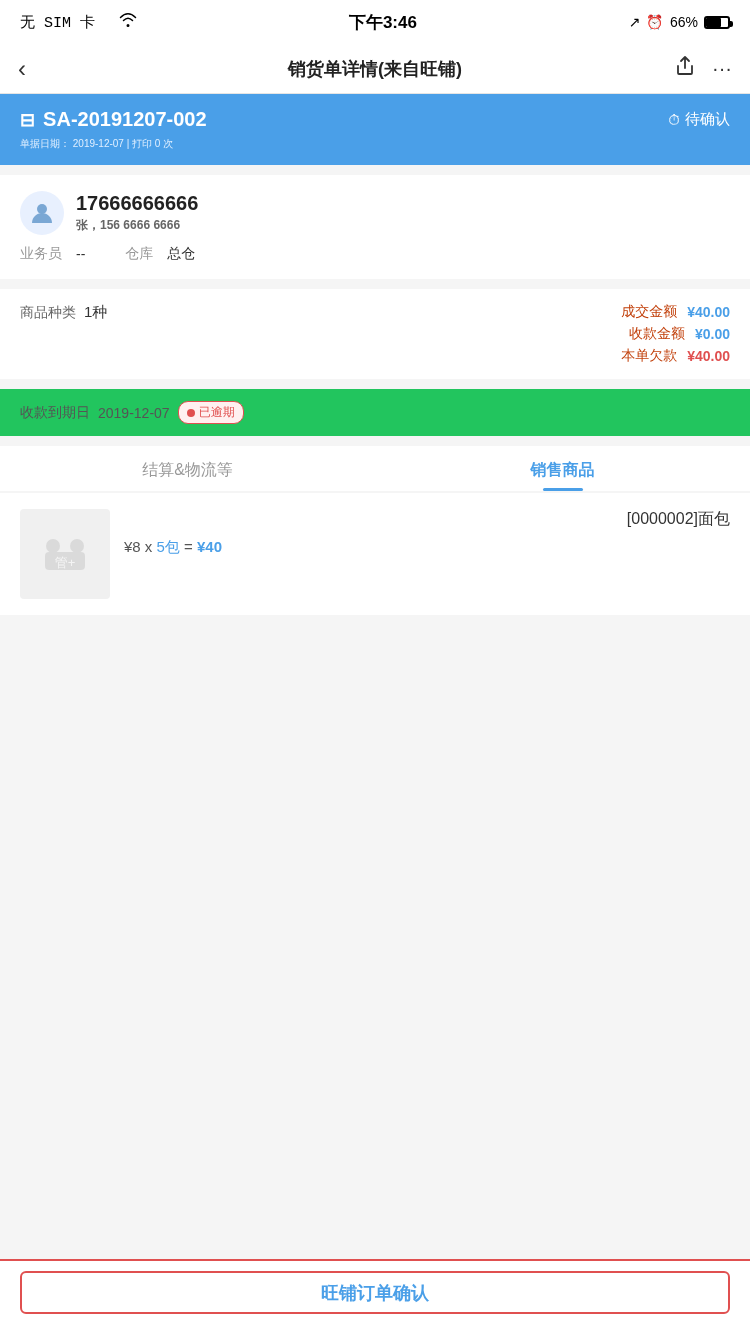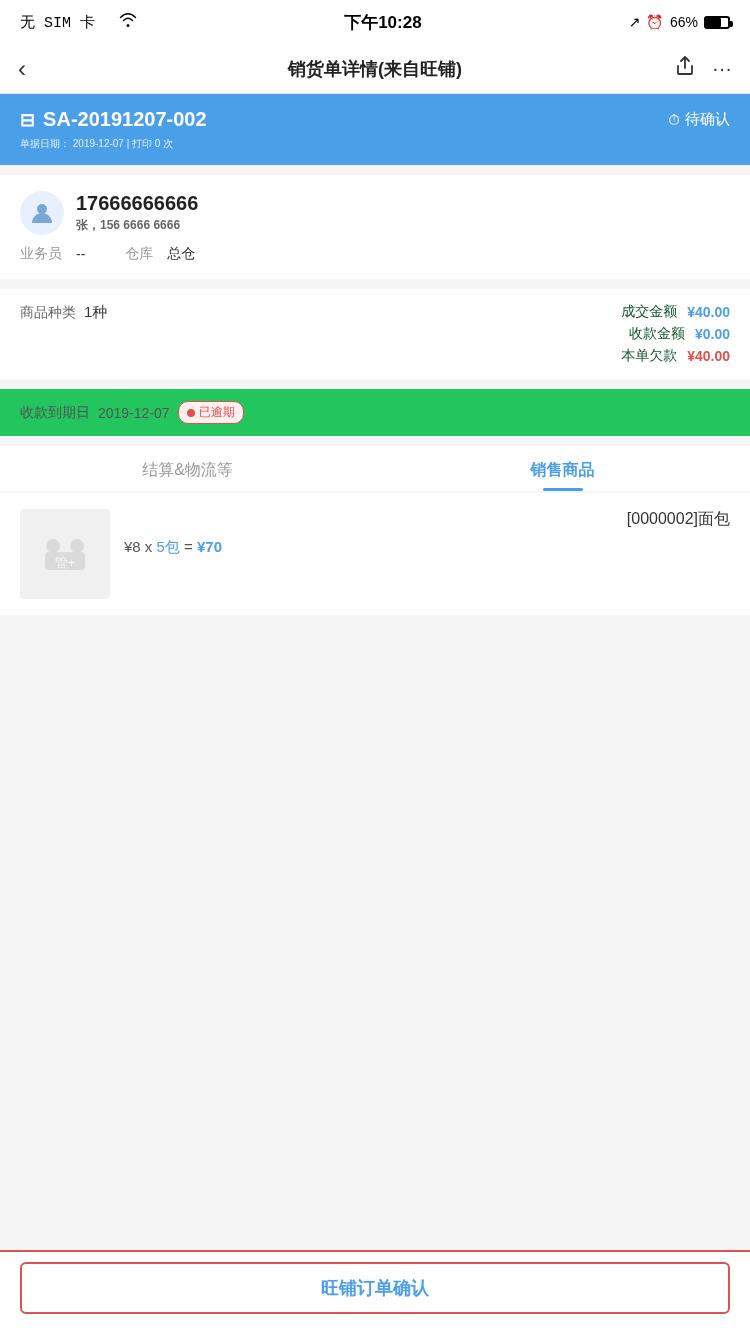--- a/index.html
+++ b/index.html
@@ -189,21 +189,21 @@
       flex-direction: column;
       align-items: flex-end;
       gap: 4px;
     }
     .amount-row {
       display: flex;
       align-items: center;
       gap: 10px;
       font-size: 14px;
     }
-    .amount-label { color: #14532d; }
+    .amount-label { color: #c2410c; }
     .amount-value { font-weight: 600; }
     .amount-blue { color: #4a9fe8; }
     .amount-red { color: #e05050; }
 
     
     .due-row {
       background: #22c55e;
       padding: 12px 20px;
       margin-top: 10px;
       font-size: 14px;
@@ -304,21 +304,21 @@
       position: fixed;
       bottom: 0;
       left: 0;
       width: 750px;
       background: #fff;
       padding: 10px 20px 20px;
       border-top: 2px solid #e05050;
     }
     .confirm-btn {
       width: 100%;
-      height: 52px;
+      height: 43px;
       background: #fff;
       border: 2px solid #e05050;
       border-radius: 6px;
       font-size: 18px;
       font-weight: 600;
       color: #4a9fe8;
       cursor: pointer;
       display: flex;
       align-items: center;
       justify-content: center;
@@ -331,21 +331,21 @@
   <div class="status-left">
     <span>无 SIM 卡</span>
     <span>
       <svg width="18" height="14" viewBox="0 0 18 14" fill="none">
         <path d="M9 11a1.5 1.5 0 110 3 1.5 1.5 0 010-3z" fill="#000"></path>
         <path d="M4.5 7.5C6 6 7.4 5.2 9 5.2s3 .8 4.5 2.3" stroke="#000" stroke-width="1.5" fill="none" stroke-linecap="round"></path>
         <path d="M1.5 4.5C4 2 6.3.8 9 .8s5 1.2 7.5 3.7" stroke="#000" stroke-width="1.5" fill="none" stroke-linecap="round"></path>
       </svg>
     </span>
   </div>
-  <div class="status-center">下午10:28</div>
+  <div class="status-center">下午3:46</div>
   <div class="status-right">
     <span>↗</span>
     <span>⏰</span>
     <span>66%</span>
     <span class="battery-icon">
       <div class="battery-fill"></div>
     </span>
   </div>
 </div>
 
@@ -451,21 +451,21 @@
     <svg viewBox="0 0 60 60" fill="none" xmlns="http://www.w3.org/2000/svg">
       <circle cx="18" cy="22" r="7" fill="#aaa"></circle>
       <circle cx="42" cy="22" r="7" fill="#aaa"></circle>
       <rect x="10" y="28" width="40" height="18" rx="4" fill="#aaa"></rect>
       <text x="30" y="43" text-anchor="middle" font-size="13" fill="#fff" font-family="sans-serif">管+</text>
     </svg>
   </div>
   <div class="product-info">
     <div class="product-name">[0000002]面包</div>
     <div class="product-price">
-      <span>¥8 x </span><span class="price-qty">5包</span><span> = </span><span class="price-highlight">¥70</span>
+      <span>¥8 x </span><span class="price-qty">5包</span><span> = </span><span class="price-highlight">¥40</span>
     </div>
   </div>
 </div>
 
 <div class="bottom-spacer"></div>
 
 <div class="confirm-btn-wrap">
   <button class="confirm-btn">旺铺订单确认</button>
 </div>
 

